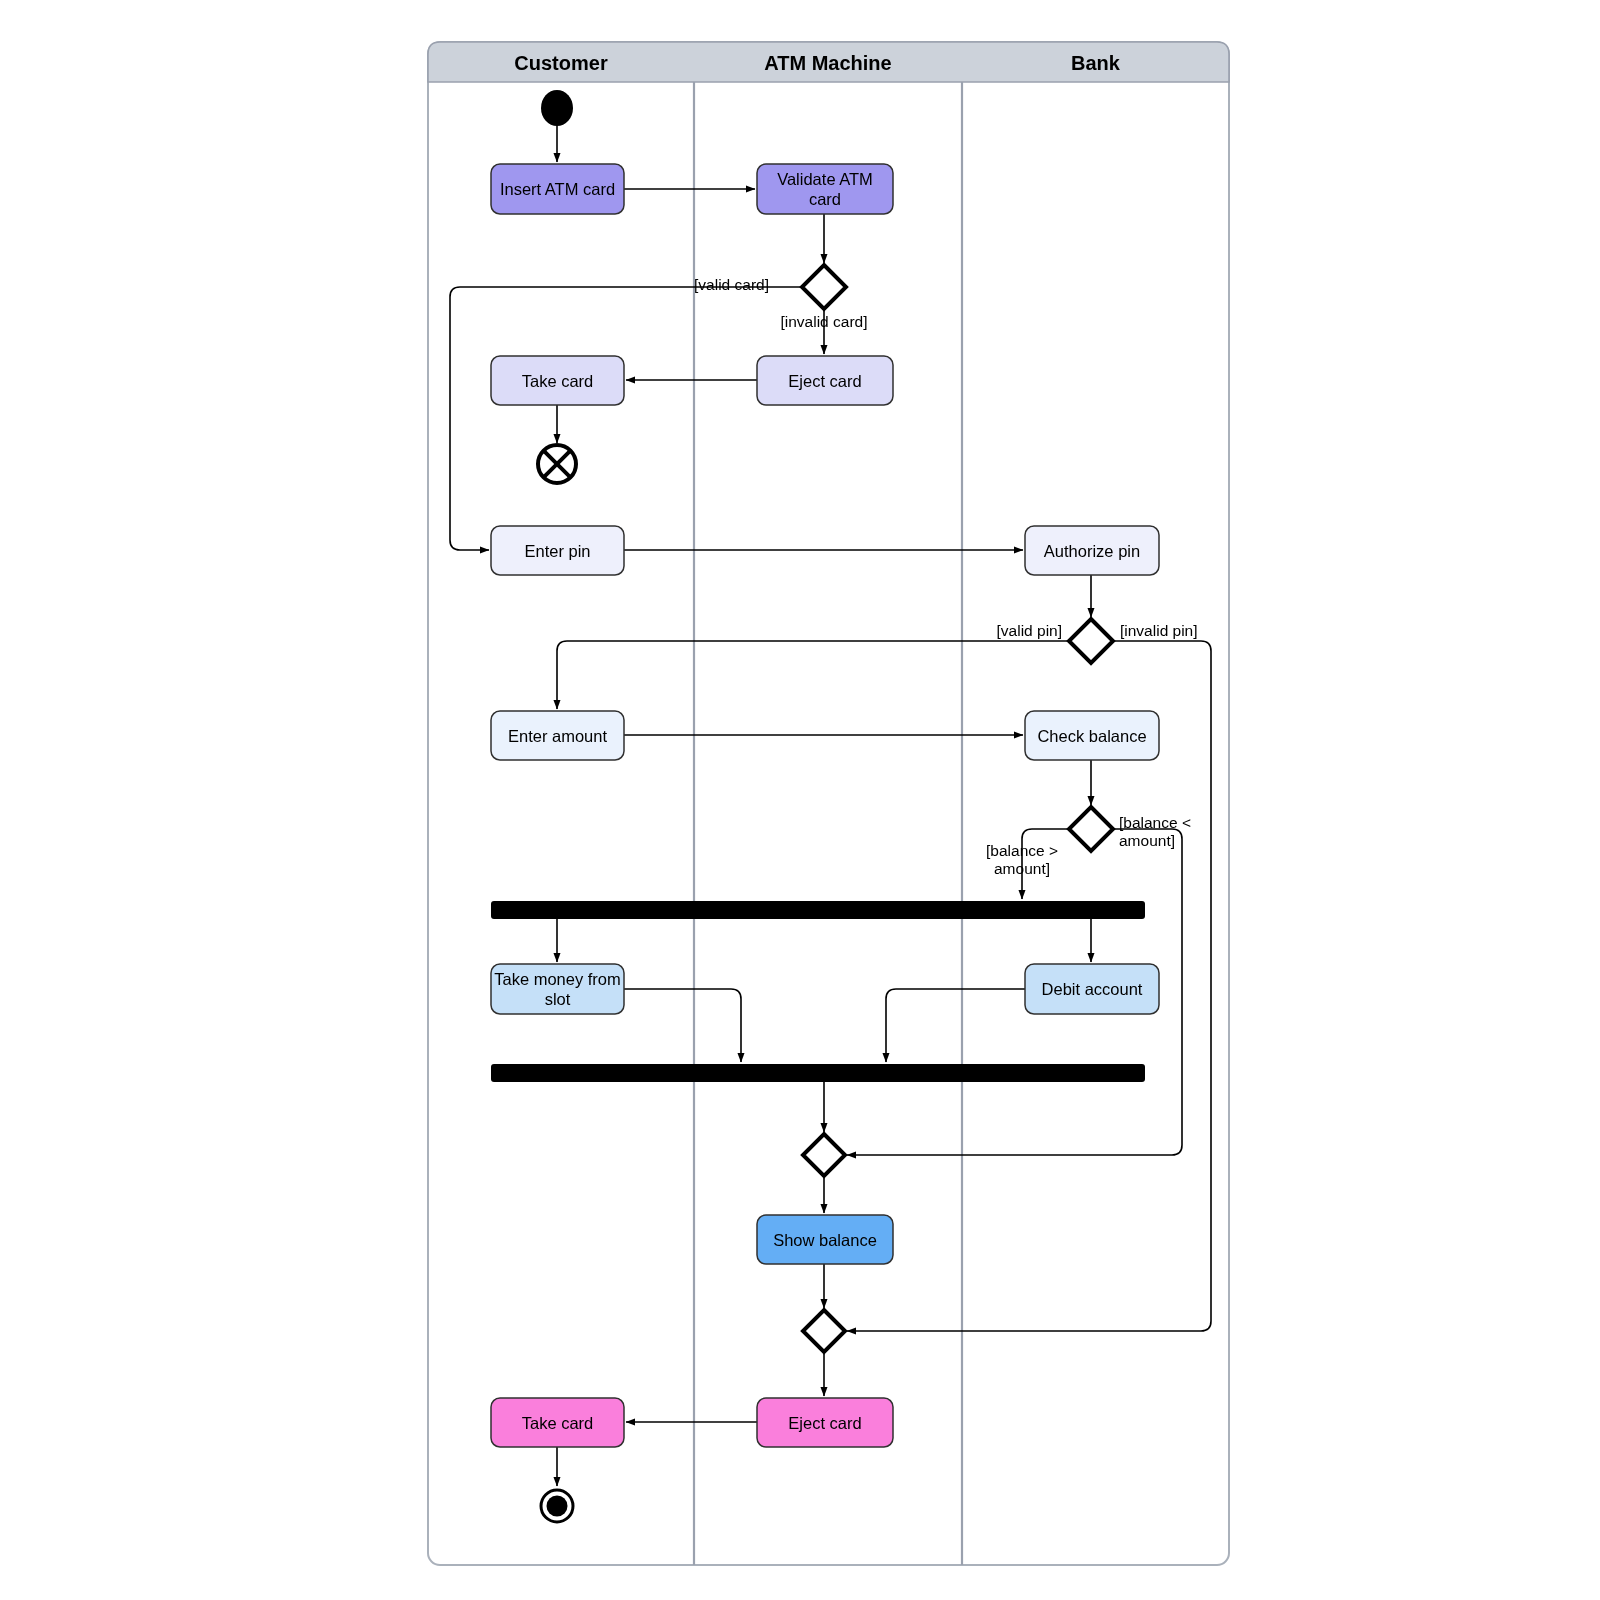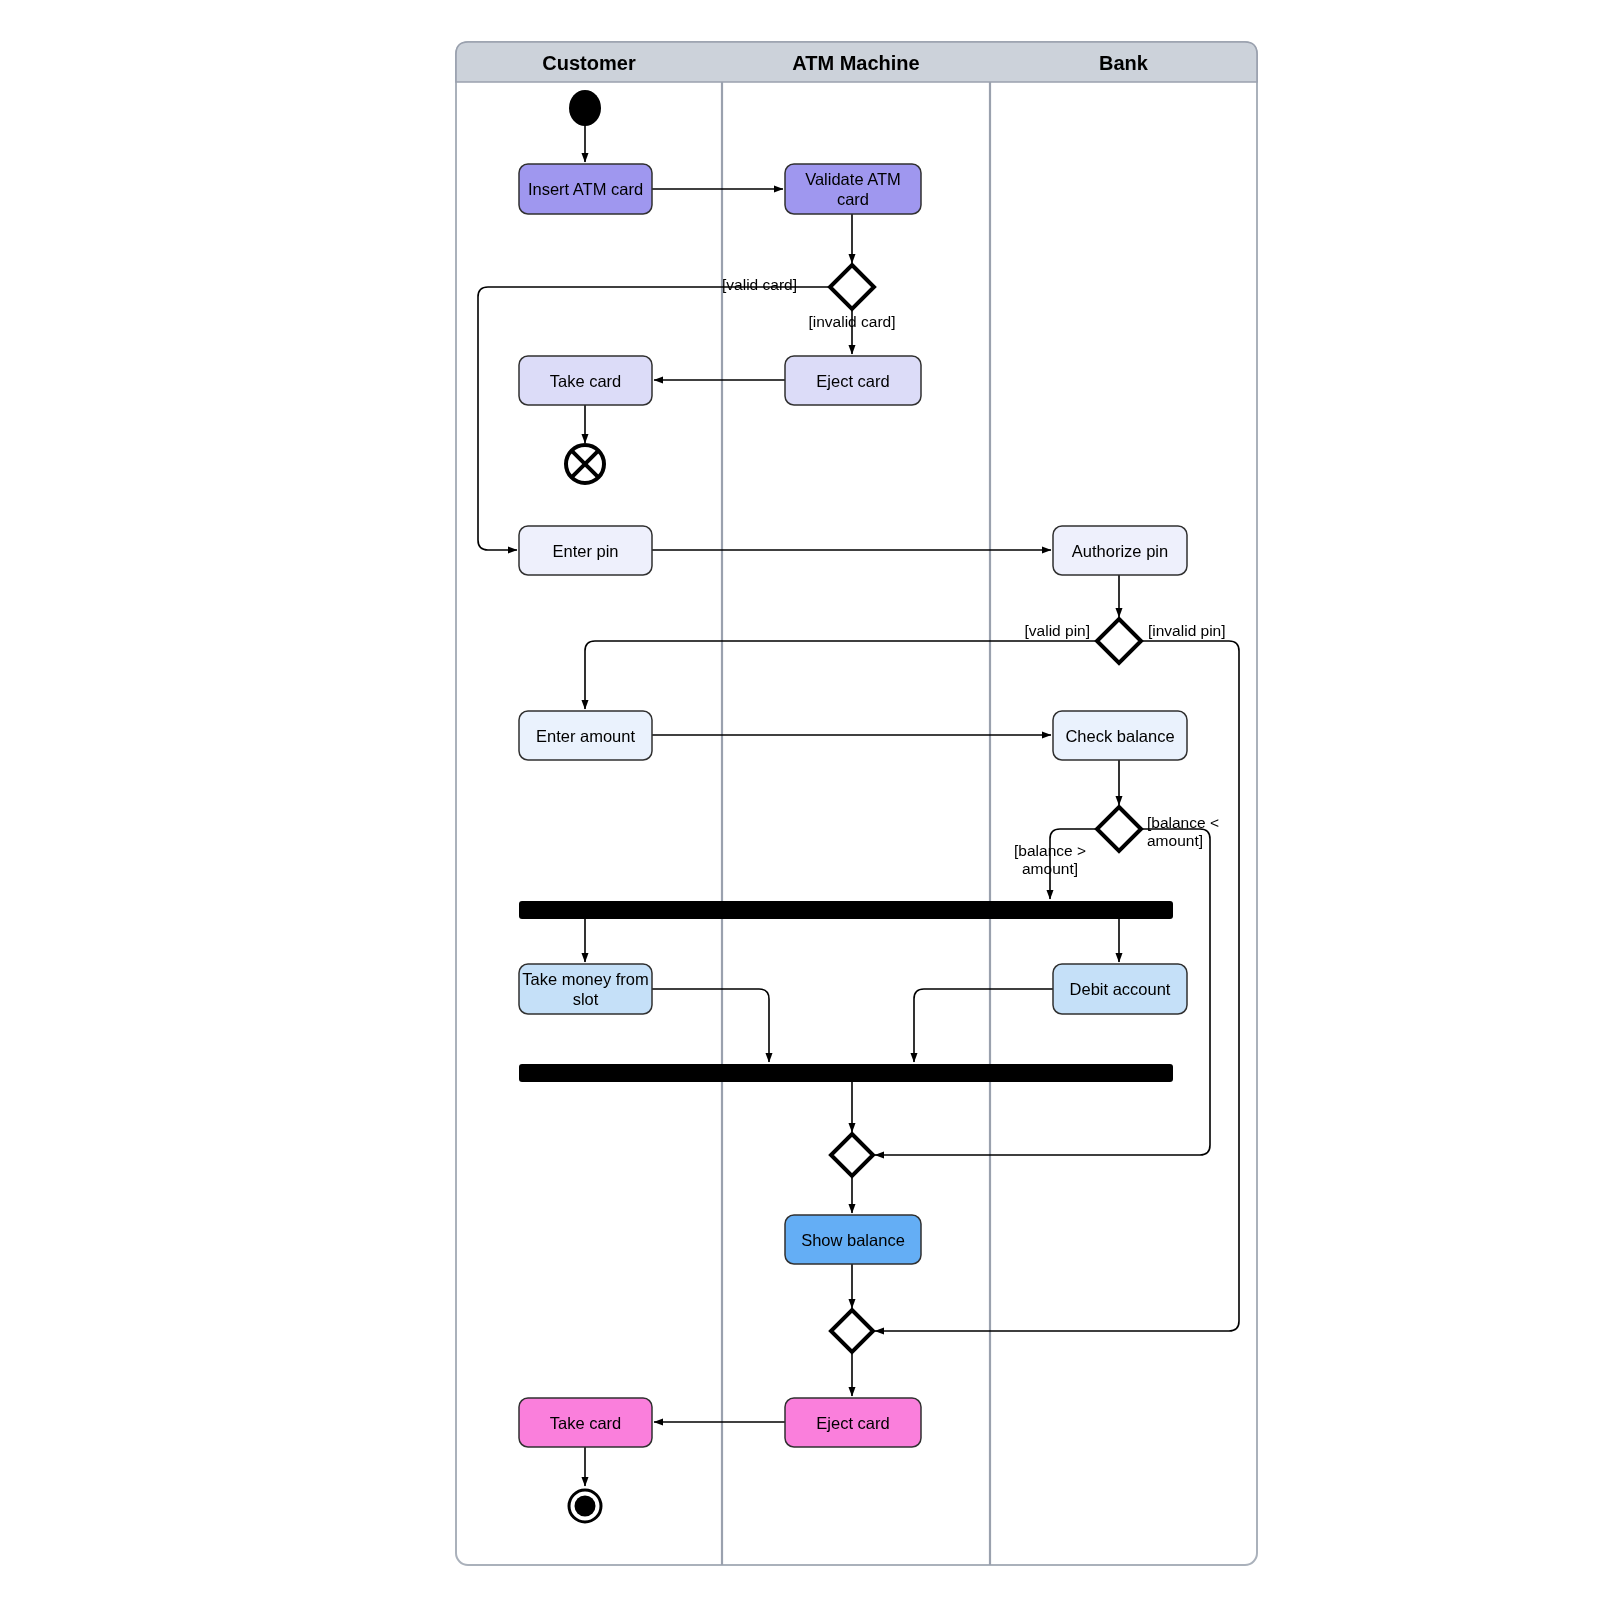--- a/index.html
+++ b/index.html
@@ -1,17 +1,17 @@
 <!DOCTYPE html>
 <html><head>
 <meta charset="utf-8">
 <style>
   html,body{margin:0;padding:0;background:#ffffff;}
   body{width:1600px;height:1600px;font-family:"Liberation Sans",sans-serif;overflow:hidden;}
-  #stage{position:relative;width:1279px;height:1600px;padding-left:28px;}
+  #stage{position:relative;width:1279px;height:1600px;}
   svg{display:block;}
   .lane-title{font-family:"Liberation Sans",sans-serif;font-size:20px;font-weight:bold;fill:#000;}
   .node-label{font-family:"Liberation Sans",sans-serif;font-size:16.5px;fill:#000;}
   .guard-label{font-family:"Liberation Sans",sans-serif;font-size:15.5px;fill:#000;}
   .edge{fill:none;stroke:#000000;stroke-width:1.6;}
   .lane-div{stroke:#9aa1ae;stroke-width:2.2;}
   .frame{fill:none;stroke:#aab1bb;stroke-width:2;}
   .hdr-band{fill:#ccd2da;stroke:#9aa1ae;stroke-width:1.6;}
   .act{stroke:#303030;stroke-width:1.5;}
   .diamond{fill:#ffffff;stroke:#000000;stroke-width:4;}

